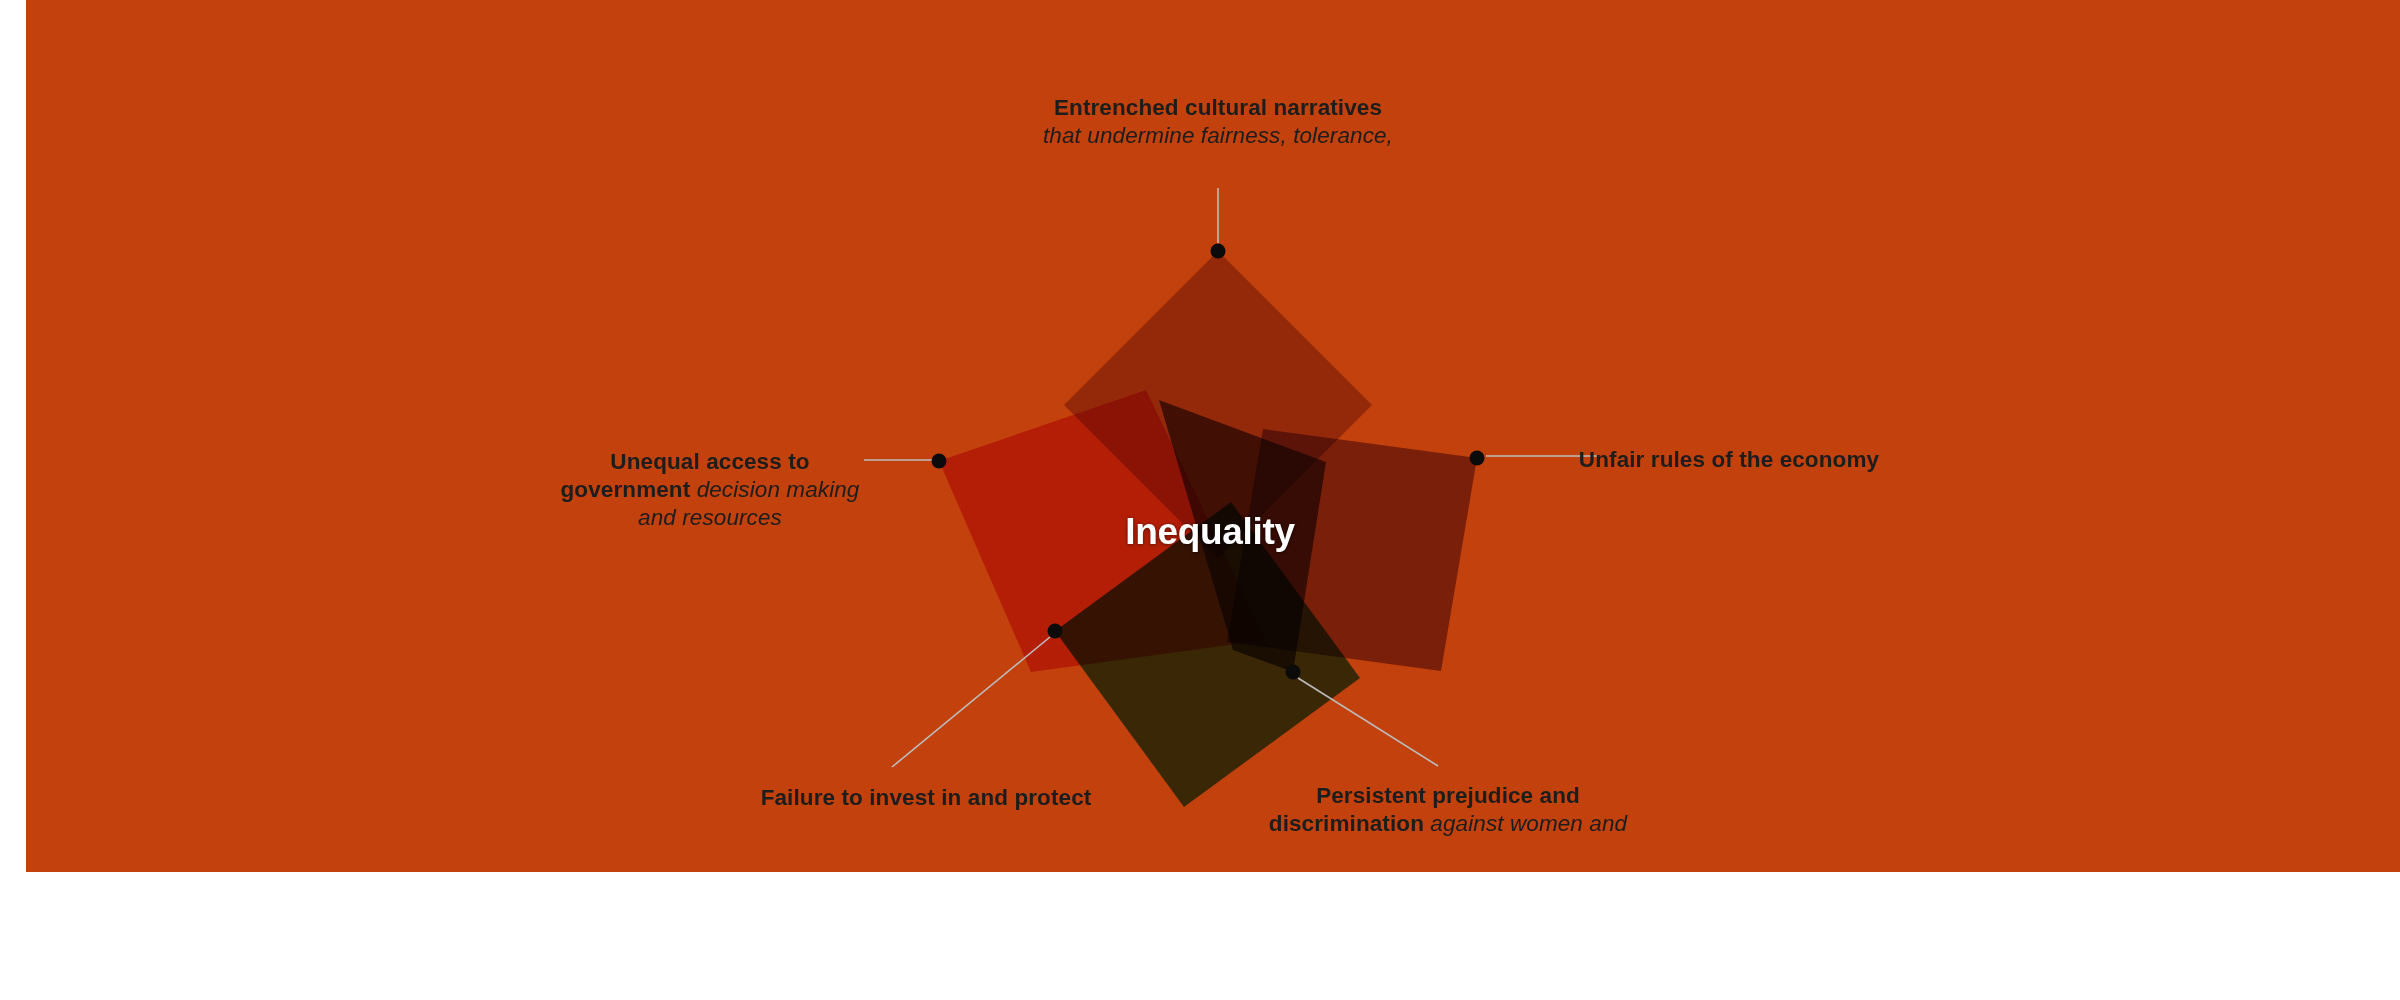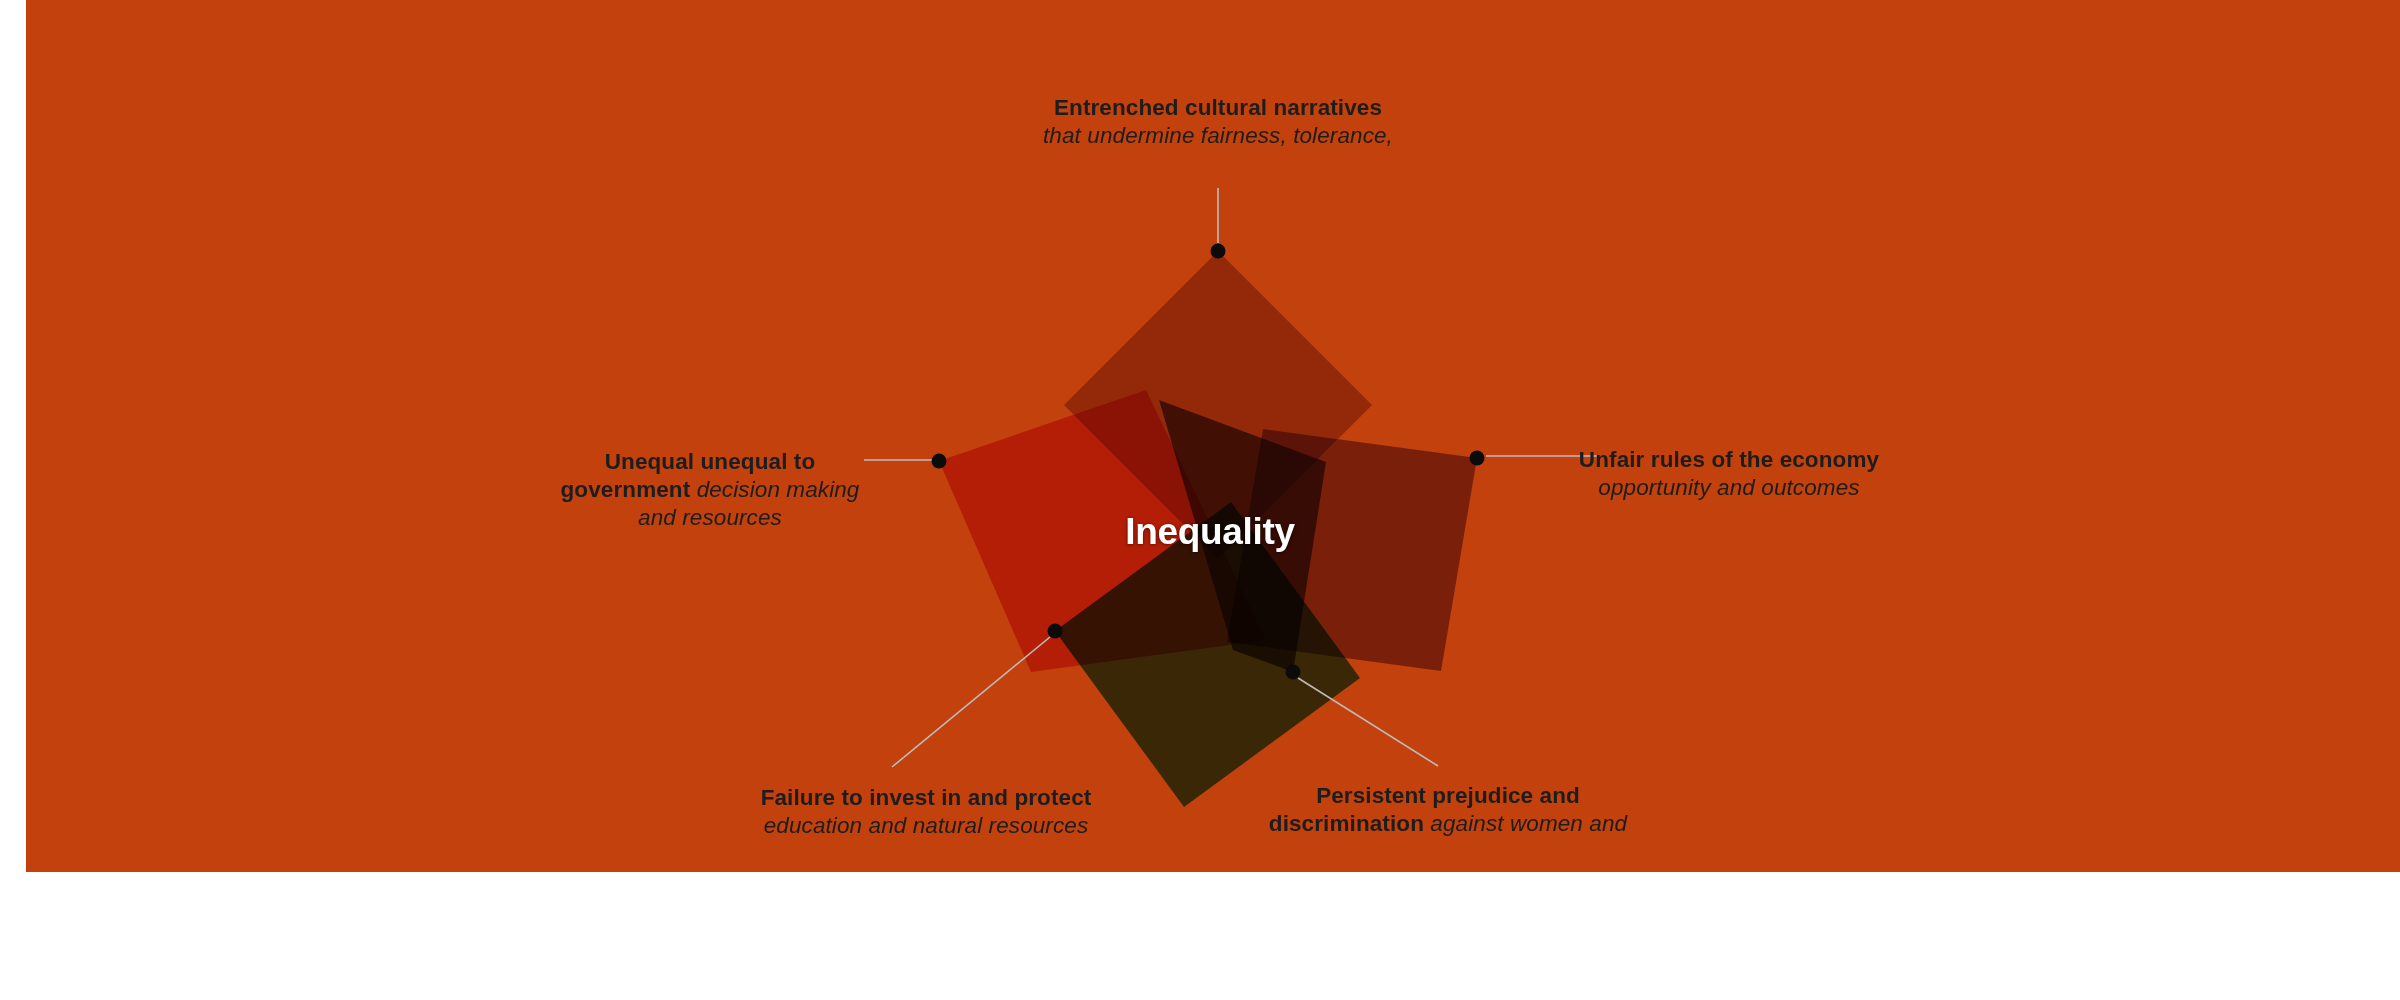--- a/index.html
+++ b/index.html
@@ -58,30 +58,28 @@
       <line x1="1272" y1="678" x2="1412" y2="766" stroke="#bcbcbc" class="leader"></line>
       <circle cx="1267" cy="672" r="7.5" fill="#0b0b0b"></circle>
     </svg>
   <div id="labels">
       <div class="label" style="left: 932px; top: 94px;">
         <div><span class="seg-b">Entrenched cultural narratives</span></div>
         <div><span class="seg-r">that undermine fairness, tolerance,</span></div>
       </div>
       <div class="label" style="left: 1443px; top: 446px;">
         <div><span class="seg-b">Unfair rules of the economy</span></div>
-        <div><span class="seg-r">opportunity and outcomes</span></div>
       </div>
       <div class="label" style="left: 424px; top: 448px;">
-        <div><span class="seg-b">Unequal unequal to</span></div>
+        <div><span class="seg-b">Unequal access to</span></div>
         <div><span class="seg-b">government</span><span class="seg-r"> decision making</span></div>
         <div><span class="seg-r">and resources</span></div>
       </div>
       <div class="label" style="left: 640px; top: 784px;">
         <div><span class="seg-b">Failure to invest in and protect</span></div>
-        <div><span class="seg-r">education and natural resources</span></div>
       </div>
       <div class="label" style="left: 1162px; top: 782px;">
         <div><span class="seg-b">Persistent prejudice and</span></div>
         <div><span class="seg-b">discrimination</span><span class="seg-r"> against women and</span></div>
       </div>
     </div>
   <div class="center-title" id="center-title" style="left: 1184px; top: 532px; color: rgb(255, 255, 255);">Inequality</div>
 </div>
 
 </body></html>

